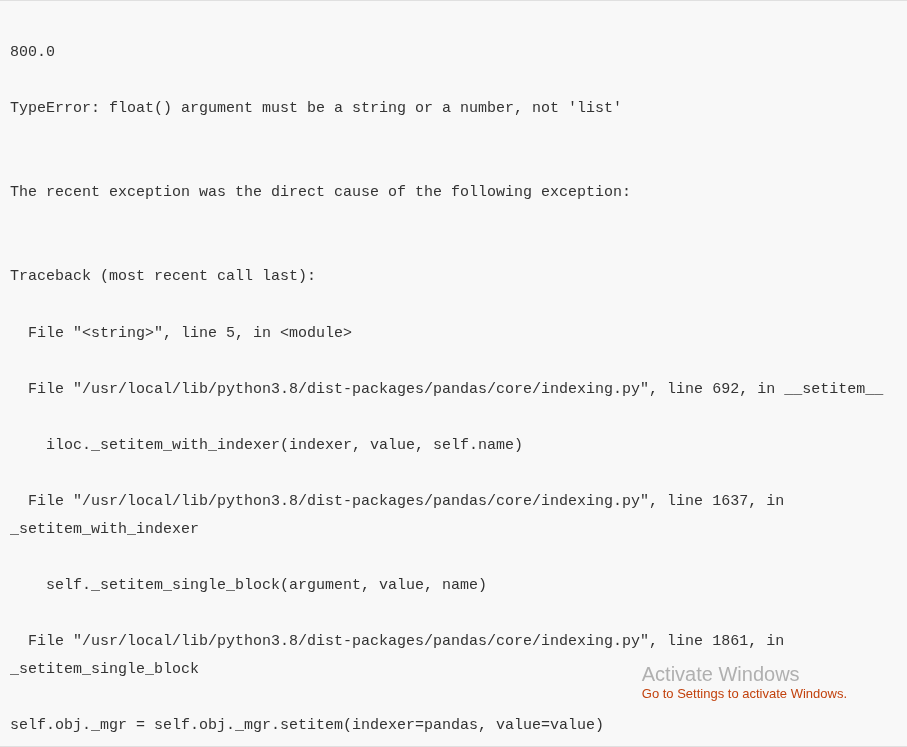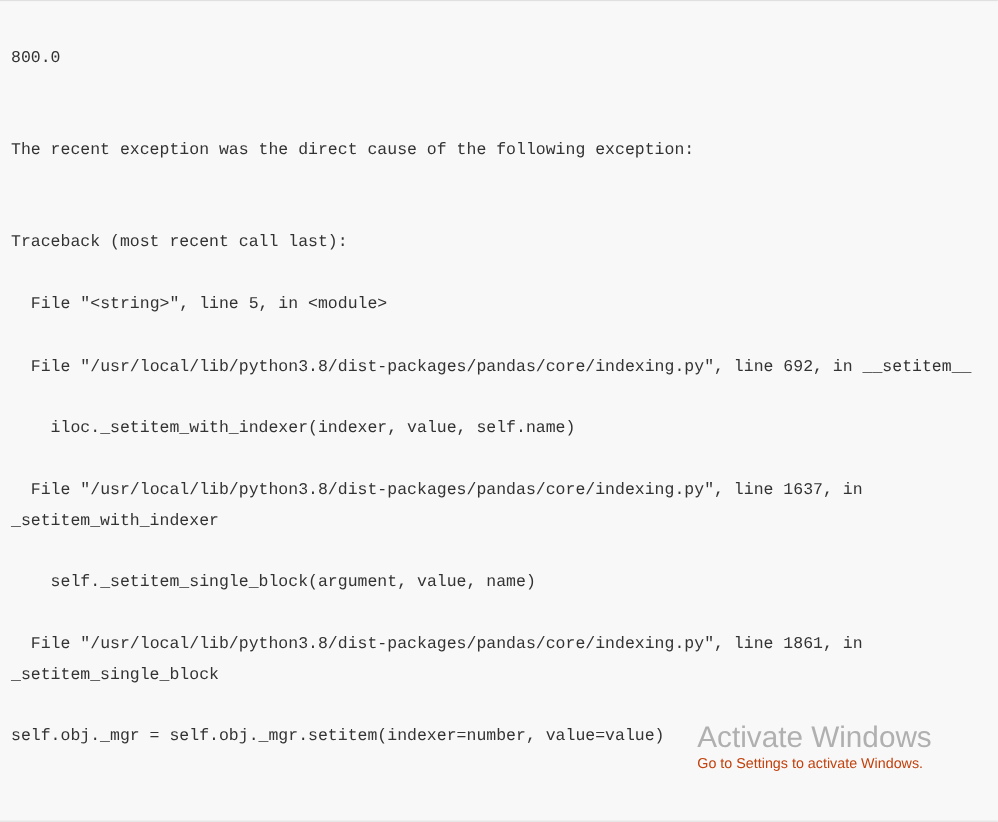--- a/index.html
+++ b/index.html
@@ -30,45 +30,46 @@
   }
   .watermark {
     position: absolute;
     right: 60px;
     bottom: 45px;
     color: #b8b8b8;
     font-family: 'Segoe UI', Arial, sans-serif;
     pointer-events: none;
   }
   .watermark-title {
-    font-size: 27px;
+    font-size: 20px;
     font-weight: 400;
     color: #b0b0b0;
   }
   .watermark-sub {
     font-size: 13px;
     color: #c2410c;
   }
 </style>
 </head>
 <body>
 
 <div class="terminal">
 <span class="terminal-line">800.0</span>
+<span class="terminal-line">TypeError: float() argument must be a string or a number, not 'list'</span>
 <span class="terminal-line"></span>
 <span class="terminal-line">The recent exception was the direct cause of the following exception:</span>
 <span class="terminal-line"></span>
 <span class="terminal-line">Traceback (most recent call last):</span>
 <span class="terminal-line">  File "&lt;string&gt;", line 5, in &lt;module&gt;</span>
 <span class="terminal-line">  File "/usr/local/lib/python3.8/dist-packages/pandas/core/indexing.py", line 692, in __setitem__</span>
 <span class="terminal-line">    iloc._setitem_with_indexer(indexer, value, self.name)</span>
 <span class="terminal-line">  File "/usr/local/lib/python3.8/dist-packages/pandas/core/indexing.py", line 1637, in _setitem_with_indexer</span>
 <span class="terminal-line">    self._setitem_single_block(argument, value, name)</span>
 <span class="terminal-line">  File "/usr/local/lib/python3.8/dist-packages/pandas/core/indexing.py", line 1861, in _setitem_single_block</span>
-<span class="terminal-line">self.obj._mgr = self.obj._mgr.setitem(indexer=number, value=value)</span>
+<span class="terminal-line">self.obj._mgr = self.obj._mgr.setitem(indexer=pandas, value=value)</span>
 
 
 
 
 
 
 
 
 </div>
 

